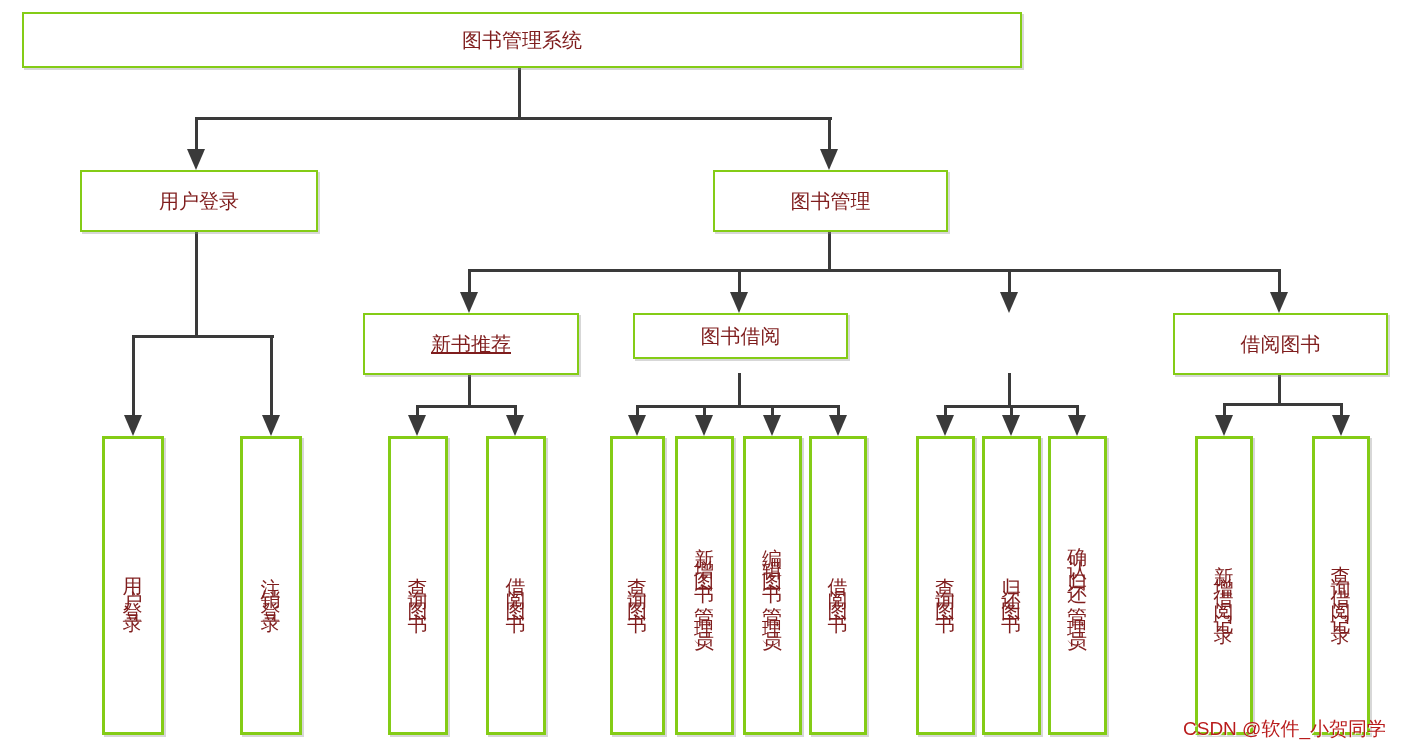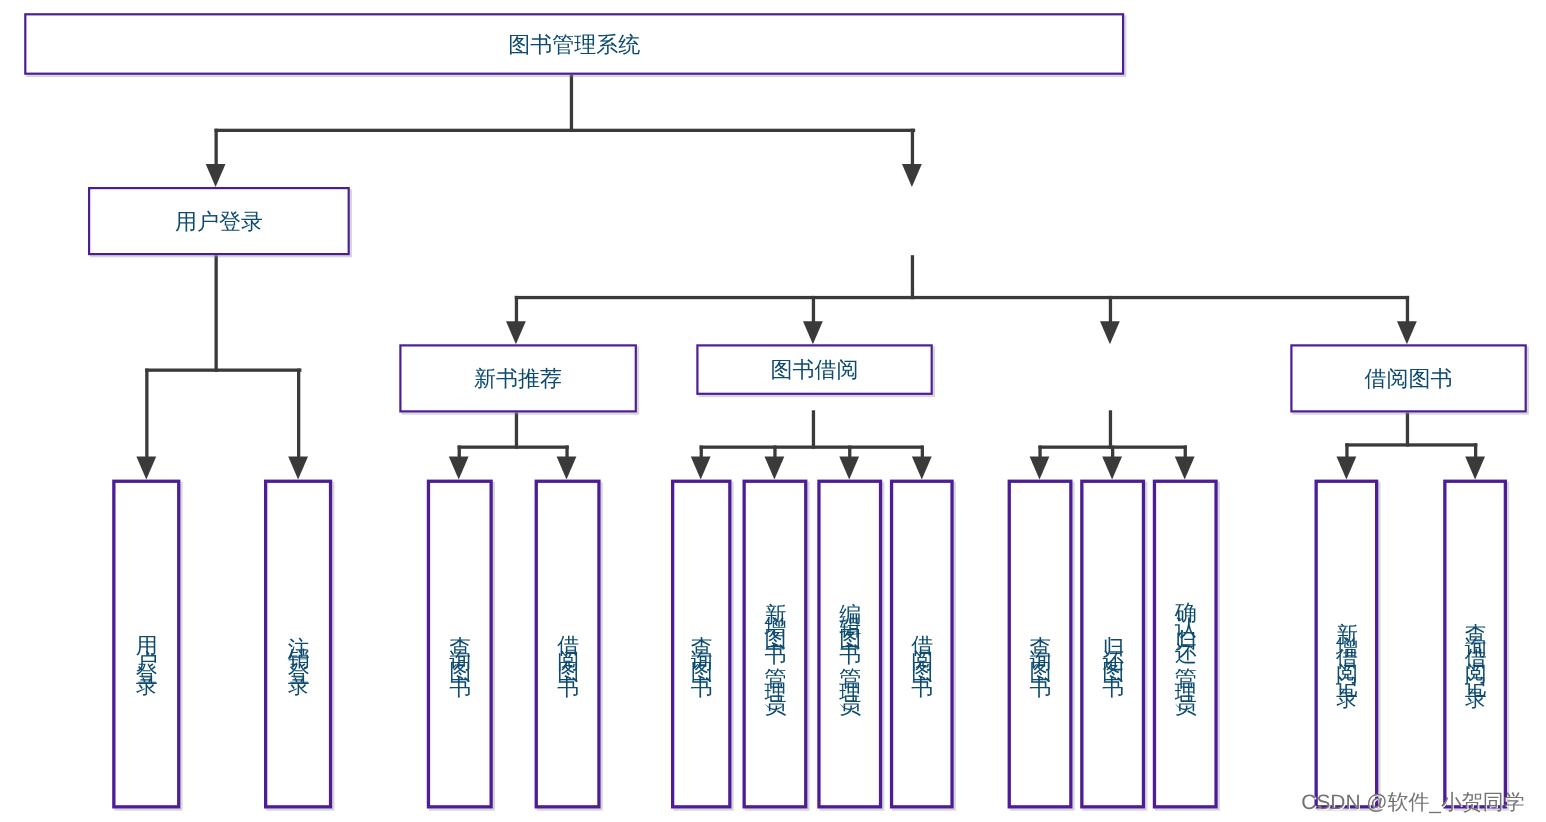--- a/index.html
+++ b/index.html
@@ -11,26 +11,26 @@
   #canvas {
     position: relative;
     width: 1405px;
     height: 747px;
     background: #ffffff;
     overflow: hidden;
   }
   .box {
     position: absolute;
     background: #ffffff;
-    border: 3px solid #4c1d95;
+    border: 3px solid #84cc16;
     box-shadow: 2px 2px 0 rgba(140,140,140,0.35);
     display: flex;
     align-items: center;
     justify-content: center;
-    color: #0c4a6e;
+    color: #7f1d1d;
     font-size: 20px;
     box-sizing: border-box;
     z-index: 2;
   }
   .box.thin { border-width: 2px; }
   .vtext {
     writing-mode: vertical-rl;
     text-orientation: mixed;
     letter-spacing: 12px;
     line-height: 1;
@@ -55,21 +55,21 @@
     border-left: 9px solid transparent;
     border-right: 9px solid transparent;
     border-top: 21px solid #3a3a3a;
     z-index: 1;
   }
   .watermark {
     position: absolute;
     left: 1183px;
     top: 716px;
     font-size: 19px;
-    color: #737373;
+    color: #b91c1c;
     text-shadow: 1px 1px 0 rgba(255,255,255,0.9);
     z-index: 5;
     white-space: nowrap;
   }
 </style>
 </head>
 <body>
 
 <div id="canvas">
 
@@ -134,22 +134,25 @@
   <div class="vline" style="left:1340px;top:403px;height:16px;"></div>
   <div class="arrowhead" style="left:1332px;top:415px;"></div>
 
   <div class="box thin" style="left:22px;top:12px;width:1000px;height:56px;">
     <span>图书管理系统</span>
   </div>
 
   <div class="box thin" style="left:80px;top:170px;width:238px;height:62px;">
     <span>用户登录</span>
   </div>
-
-  <div class="box thin" style="left:363px;top:313px;width:216px;height:62px;">
+  <div class="box thin" style="left:713px;top:170px;width:235px;height:62px;">
+    <span>图书管理</span>
+  </div>
+
+  <div class="box thin" style="left:363px;top:313px;width:216px;height:62px;text-decoration:underline;">
     <span>新书推荐</span>
   </div>
   <div class="box thin" style="left:633px;top:313px;width:215px;height:46px;">
     <span>图书借阅</span>
   </div>
   <div class="box thin" style="left:1173px;top:313px;width:215px;height:62px;">
     <span>借阅图书</span>
   </div>
 
   <div class="box" style="left:102px;top:436px;width:62px;height:299px;">

